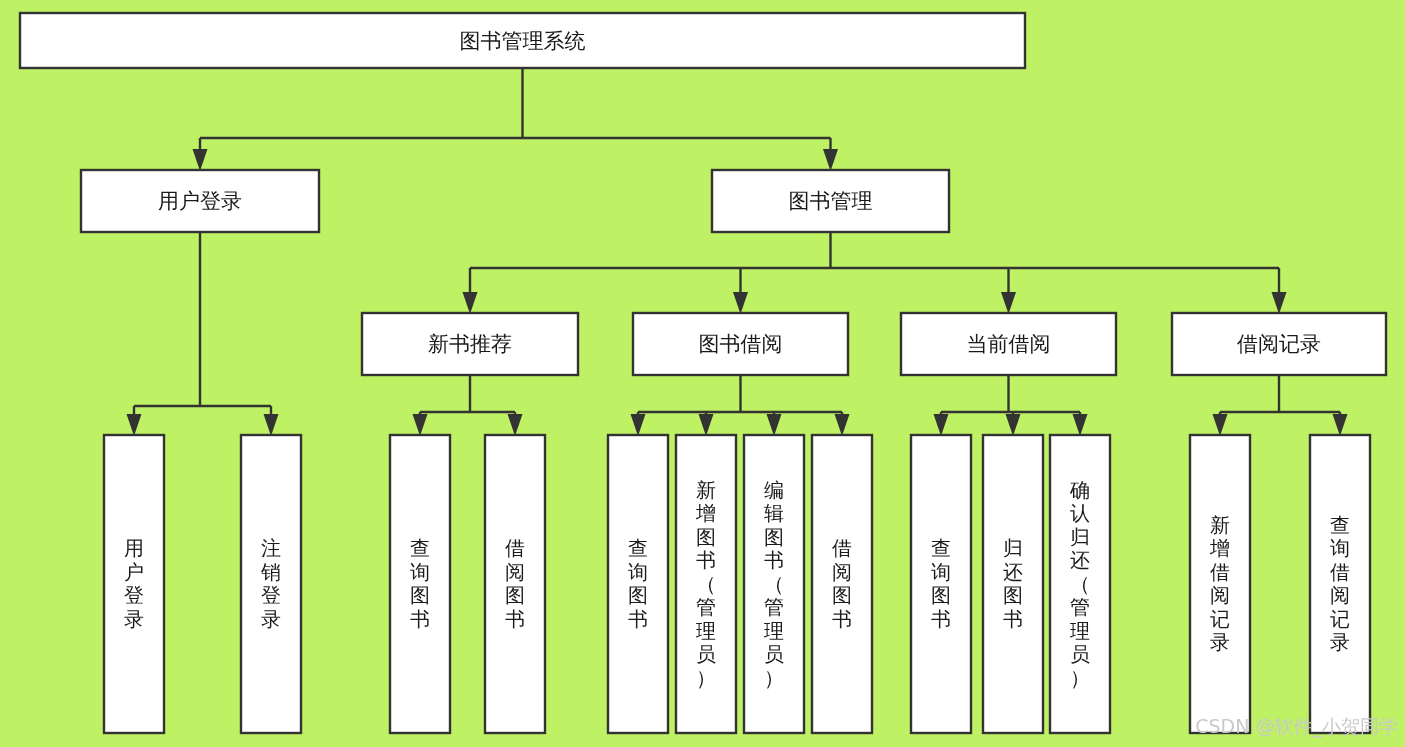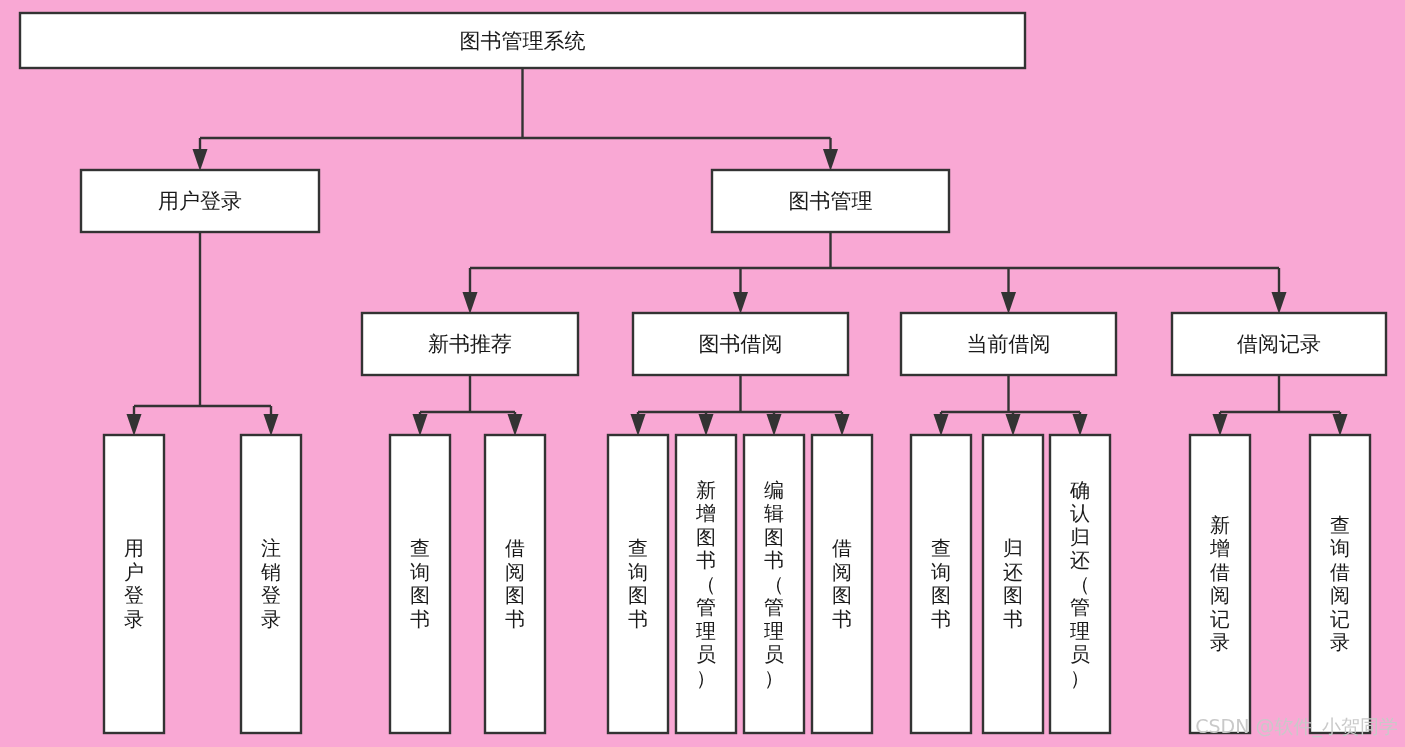--- a/index.html
+++ b/index.html
@@ -8,21 +8,21 @@
     padding: 0;
     background: #ffffff;
   }
   body {
     font-family: "DejaVu Sans", "Liberation Sans", sans-serif;
   }
   #diagram-root {
     position: relative;
     width: 1405px;
     height: 747px;
-    background: #f9a8d4;
+    background: #bef264;
     overflow: hidden;
   }
   svg.diagram-canvas {
     position: absolute;
     left: 0;
     top: 0;
     width: 1405px;
     height: 747px;
     display: block;
   }

